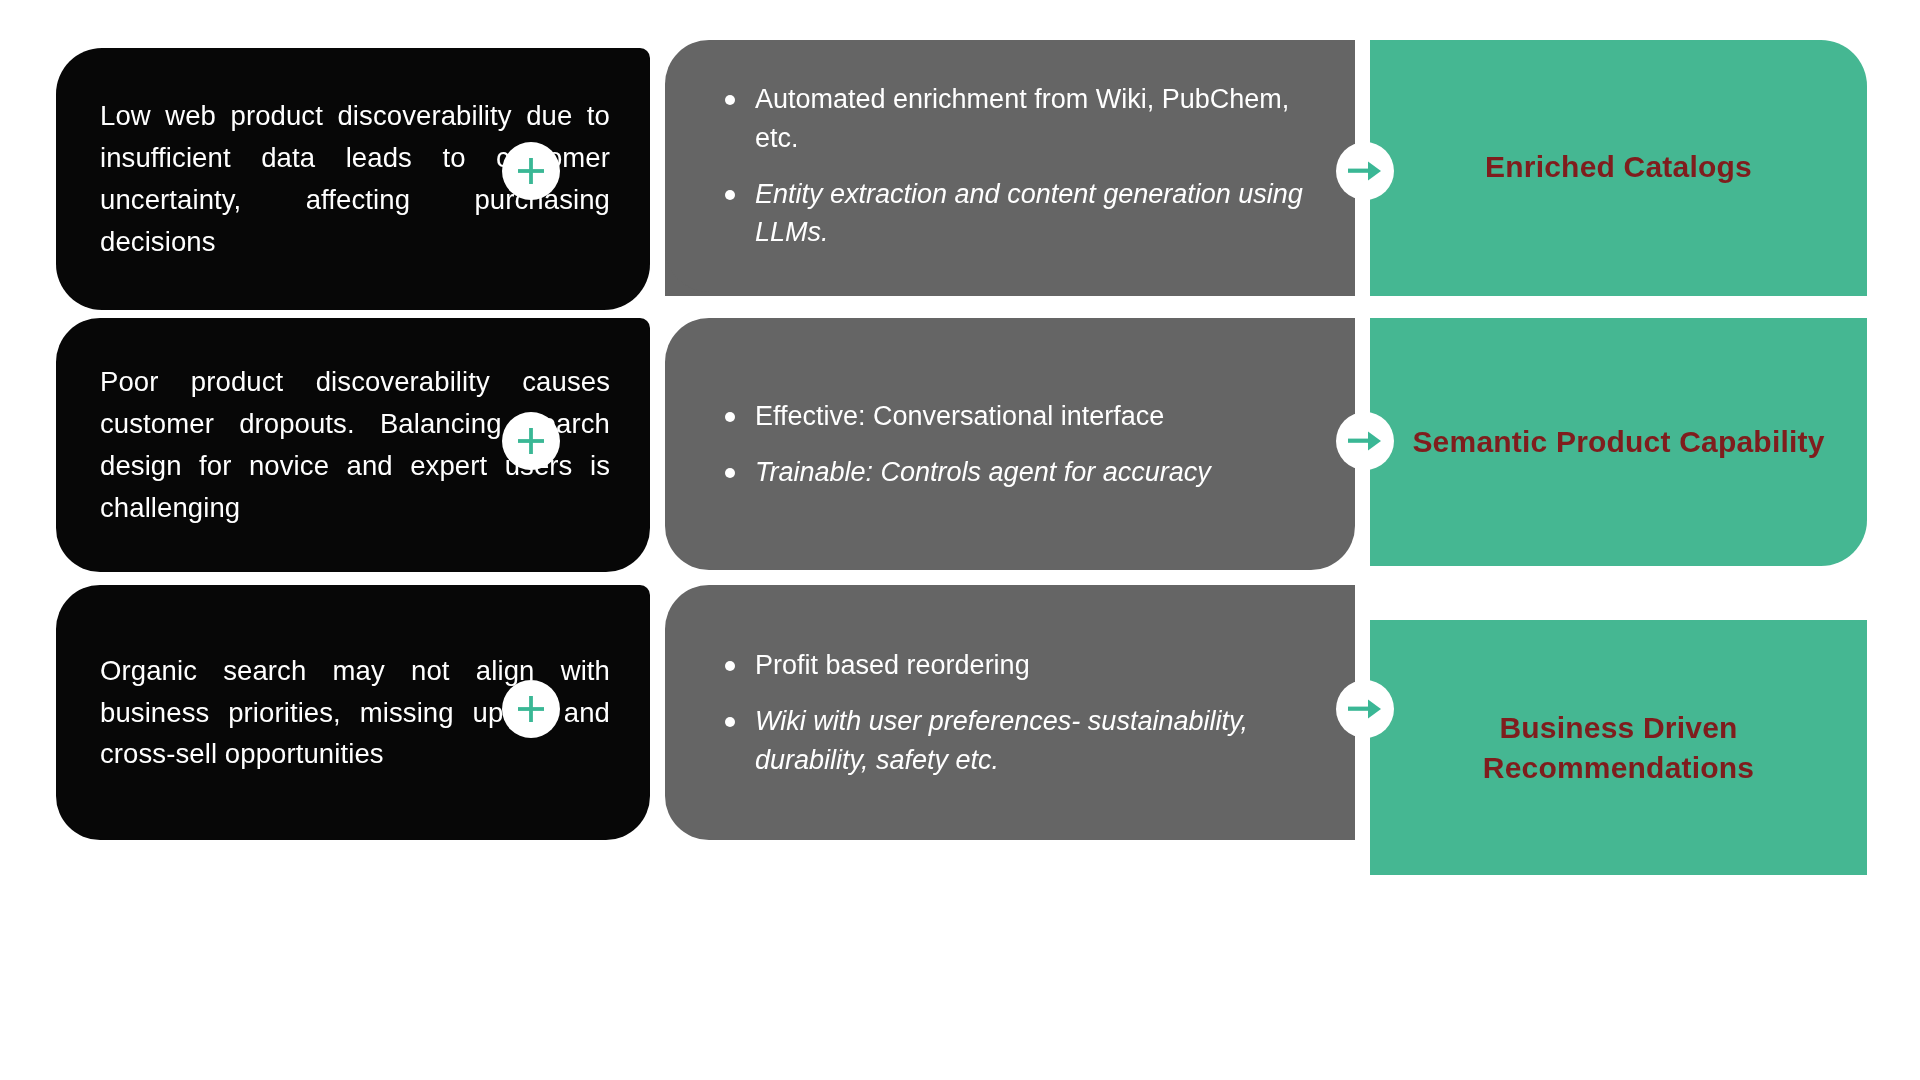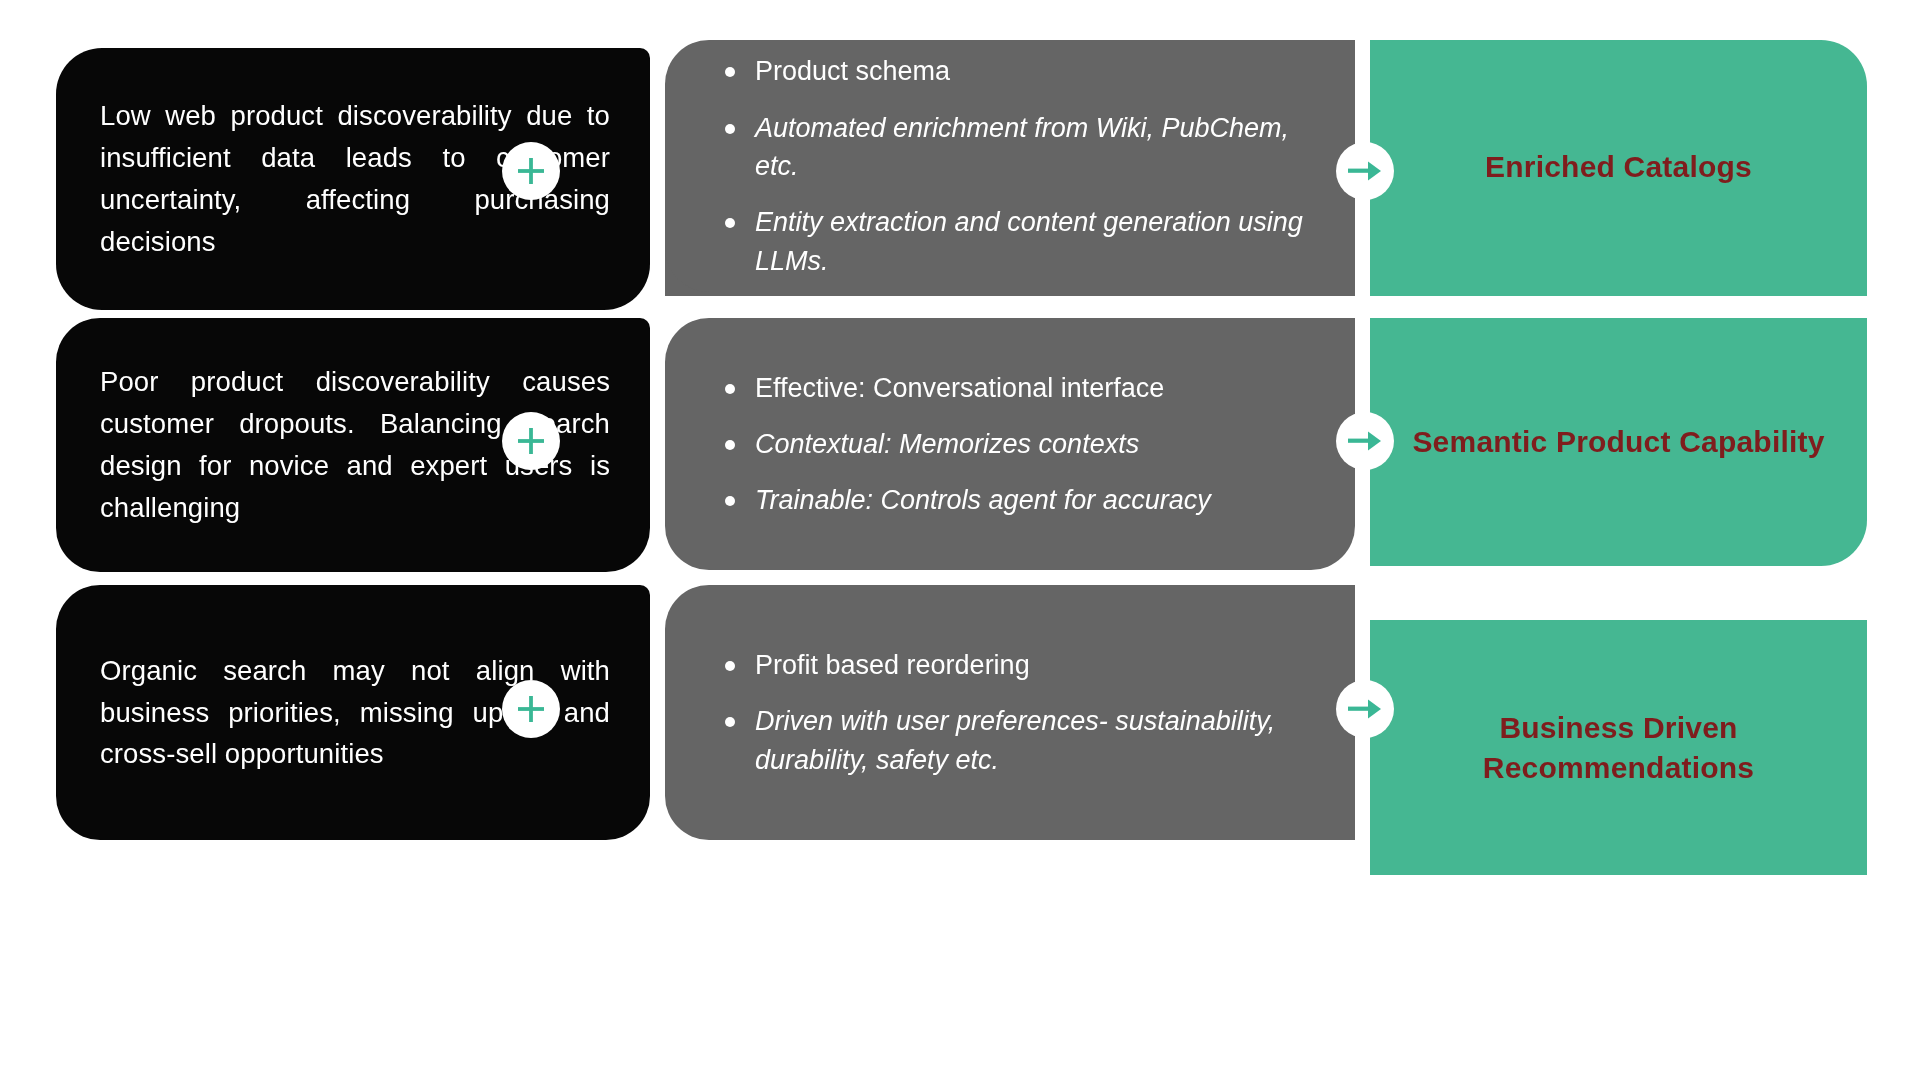--- a/index.html
+++ b/index.html
@@ -142,21 +142,20 @@
 
   <div class="row r1">
 
     <div class="panel-problem">
       <div class="ptext">Low web product discoverability due to insufficient data leads to customer uncertainty, affecting purchasing decisions</div>
     </div>
 
     <div class="fill-solution"></div>
     <div class="panel-solution">
       <ul>
-        <li>Product schema</li>
         <li>Automated enrichment from Wiki, PubChem, etc.</li>
         <li>Entity extraction and content generation using LLMs.</li>
       </ul>
     </div>
 
     <div class="fill-outcome"></div>
     <div class="panel-outcome">
       <div class="otext">Enriched Catalogs</div>
     </div>
 
@@ -177,21 +176,20 @@
 
   <div class="row r2">
 
     <div class="panel-problem">
       <div class="ptext">Poor product discoverability causes customer dropouts. Balancing search design for novice and expert users is challenging</div>
     </div>
 
     <div class="panel-solution">
       <ul>
         <li>Effective: Conversational interface</li>
-        <li>Contextual: Memorizes contexts</li>
         <li>Trainable: Controls agent for accuracy</li>
       </ul>
     </div>
 
     <div class="panel-outcome">
       <div class="otext">Semantic Product Capability</div>
     </div>
 
     <div class="conn conn-plus">
       <svg width="30" height="30" viewBox="0 0 30 30" aria-hidden="true">
@@ -210,21 +208,21 @@
 
   <div class="row r3">
 
     <div class="panel-problem">
       <div class="ptext">Organic search may not align with business priorities, missing upsell and cross-sell opportunities</div>
     </div>
 
     <div class="panel-solution">
       <ul>
         <li>Profit based reordering</li>
-        <li>Driven with user preferences- sustainability, durability, safety etc.</li>
+        <li>Wiki with user preferences- sustainability, durability, safety etc.</li>
       </ul>
     </div>
 
     <div class="panel-outcome">
       <div class="otext">Business Driven Recommendations</div>
     </div>
 
     <div class="conn conn-plus">
       <svg width="30" height="30" viewBox="0 0 30 30" aria-hidden="true">
         <rect x="13.1" y="2" width="3.8" height="26" fill="#3ab795"></rect>

